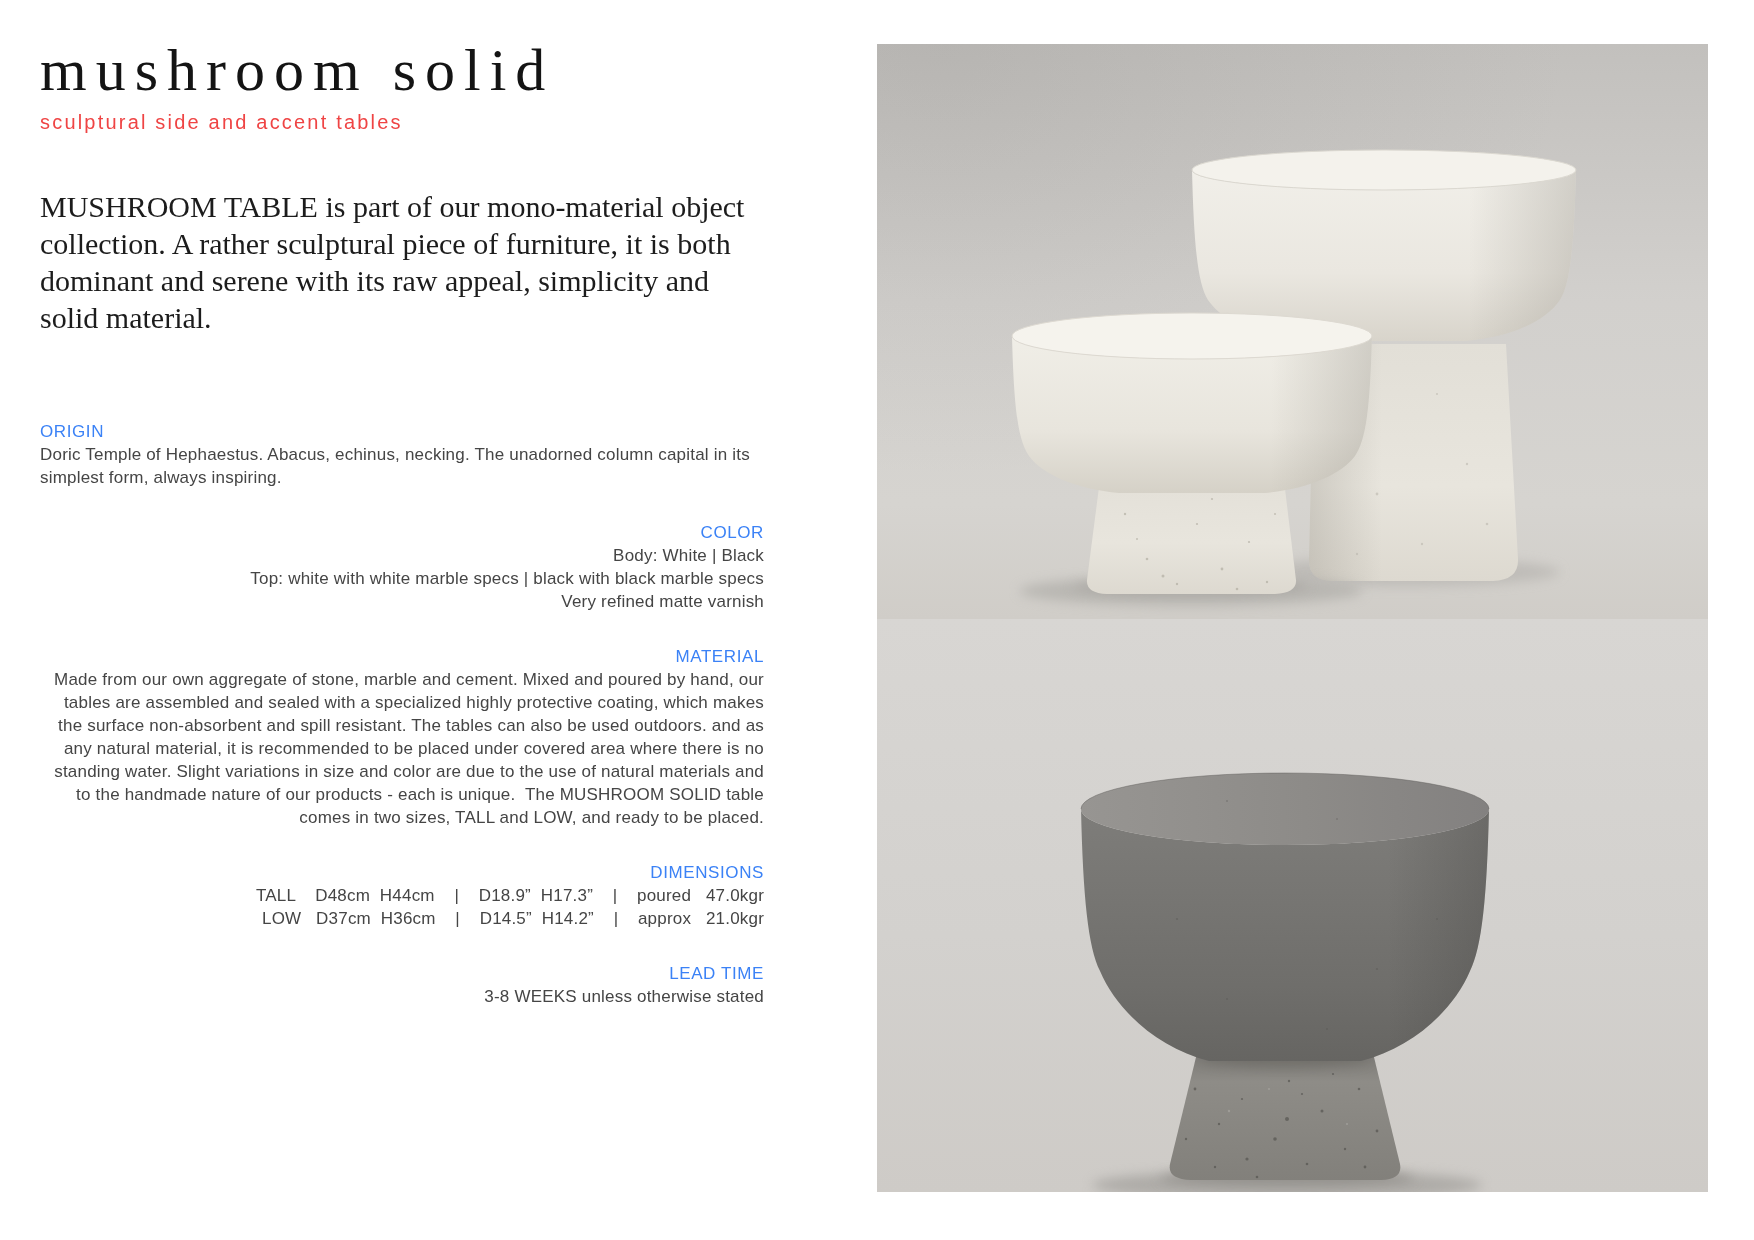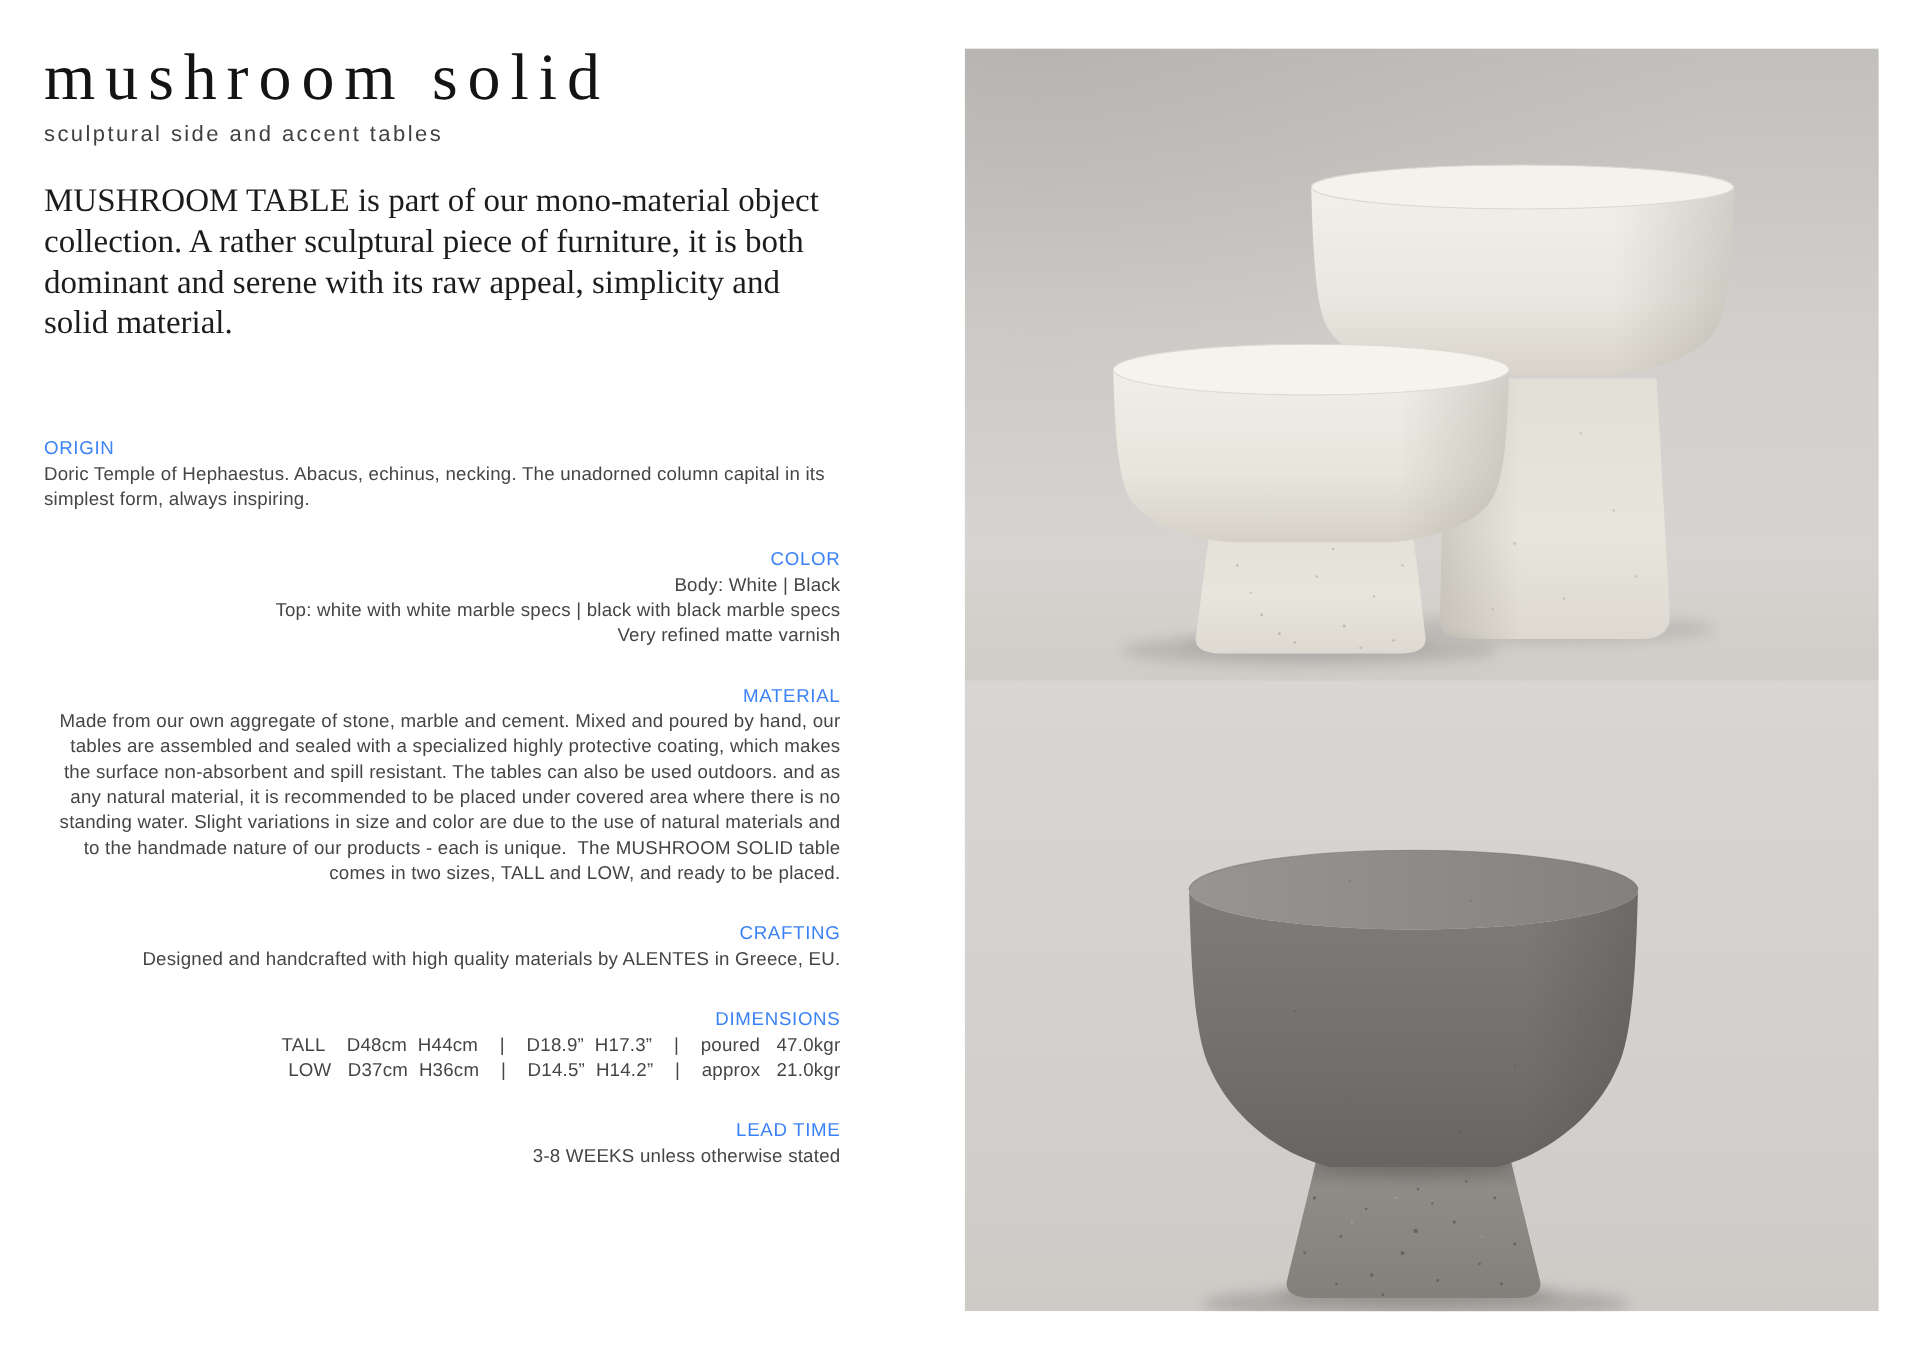--- a/index.html
+++ b/index.html
@@ -7,25 +7,25 @@
   .page{position:relative;width:1754px;height:1240px;overflow:hidden;background:var(--page-bg,#ffffff);border-radius:11px;}
 
   .text-col{position:absolute;left:40px;top:0;width:800px;}
 
   h1.title{
     font-family:"Liberation Serif",serif;font-weight:400;
     font-size:60px;line-height:64px;letter-spacing:9px;
     color:var(--title-text,#141414);margin:38px 0 0 0;
   }
   .subtitle{
-    font-size:20px;letter-spacing:2.2px;color:#404040;margin-top:9px;line-height:23px;
+    font-size:20px;letter-spacing:2.2px;color:#ef4444;margin-top:9px;line-height:23px;
   }
   .intro{
     font-family:"Liberation Serif",serif;font-size:30px;line-height:37px;
-    color:var(--intro-text,#1c1c1c);width:718px;margin:30px 0 0 0;
+    color:var(--intro-text,#1c1c1c);width:718px;margin:54px 0 0 0;
   }
   .sections{margin-top:84px;}
   .section{width:724px;color:var(--body-text,#454545);font-size:17px;line-height:23px;letter-spacing:0.2px;}
   .section + .section{margin-top:32px;text-align:right;}
   .section h2{font-size:17px;font-weight:400;margin:0;letter-spacing:0.6px;color:#3b82f6;line-height:23px;}
   .section p{margin:0;white-space:pre-wrap;}
 
   .footer{position:absolute;left:40px;top:1178px;font-size:15.5px;color:#333;letter-spacing:0.3px;}
   .footer .sep{margin:0 9px;}
   .footer .phone{margin-left:24px;}
@@ -56,24 +56,20 @@
       </div>
       <div class="section">
         <h2>COLOR</h2>
         <p>Body: White | Black</p>
         <p>Top: white with white marble specs | black with black marble specs</p>
         <p>Very refined matte varnish</p>
       </div>
       <div class="section">
         <h2>MATERIAL</h2>
         <p>Made from our own aggregate of stone, marble and cement. Mixed and poured by hand, our tables are assembled and sealed with a specialized highly protective coating, which makes the surface non-absorbent and spill resistant. The tables can also be used outdoors. and as any natural material, it is recommended to be placed under covered area where there is no standing water. Slight variations in size and color are due to the use of natural materials and to the handmade nature of our products - each is unique.  The MUSHROOM SOLID table comes in two sizes, TALL and LOW, and ready to be placed.</p>
-      </div>
-      <div class="section">
-        <h2>CRAFTING</h2>
-        <p>Designed and handcrafted with high quality materials by ALENTES in Greece, EU.</p>
       </div>
       <div class="section">
         <h2>DIMENSIONS</h2>
         <p>TALL    D48cm  H44cm    |    D18.9”  H17.3”    |    poured   47.0kgr</p>
         <p>LOW   D37cm  H36cm    |    D14.5”  H14.2”    |    approx   21.0kgr</p>
       </div>
       <div class="section">
         <h2>LEAD TIME</h2>
         <p>3-8 WEEKS unless otherwise stated</p>
       </div>

